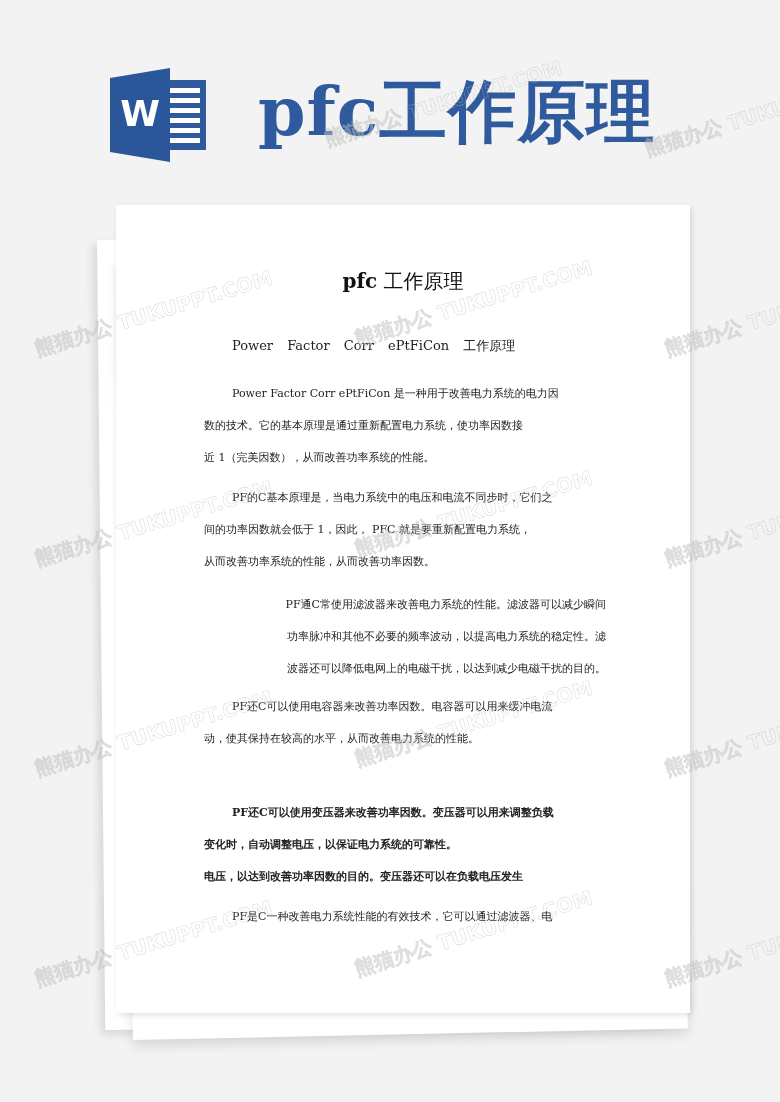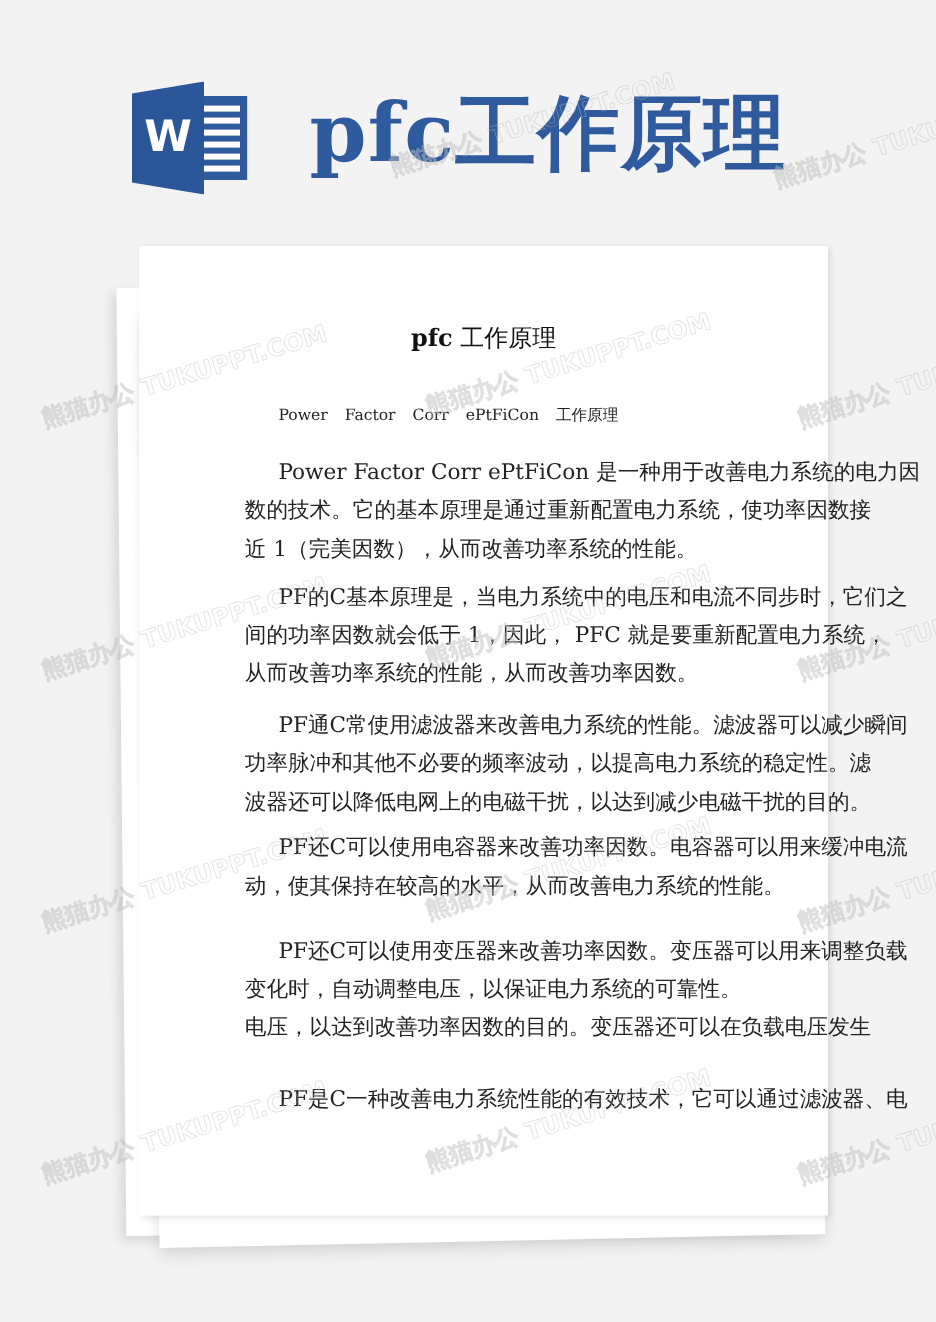--- a/index.html
+++ b/index.html
@@ -38,21 +38,21 @@
   .doc-title {
     position:absolute; left:0; width:574px; top:63px; text-align:center;
     font-size:20px; color:#111; line-height:26px;
   }
   .doc-title b { font-weight:bold; }
   .subtitle {
     position:absolute; left:116px; top:132px;
     font-size:13px; color:#222; word-spacing:10px; white-space:nowrap;text-align:center;
   }
   .para {
-    position:absolute; left:116px; width:374px; font-size:18px; color:#222;
+    position:absolute; left:116px; width:374px; font-size:11px; color:#222;
     line-height:32px; text-indent:0;
   }
   .para .line { display:block; white-space:nowrap; }
   .para .line.first { padding-left:0; }
   .para .line.rest { margin-left:-28px; }
 </style>
 </head>
 <body>
 
 <div class="header">
@@ -91,21 +91,21 @@
   </div>
   <div class="para" style="top:384px;text-align:right;">
     <span class="line first">PF通C常使用滤波器来改善电力系统的性能。滤波器可以减少瞬间</span>
     <span class="line rest">功率脉冲和其他不必要的频率波动，以提高电力系统的稳定性。滤</span>
     <span class="line rest">波器还可以降低电网上的电磁干扰，以达到减少电磁干扰的目的。</span>
   </div>
   <div class="para" style="top:486px;">
     <span class="line first">PF还C可以使用电容器来改善功率因数。电容器可以用来缓冲电流</span>
     <span class="line rest">动，使其保持在较高的水平，从而改善电力系统的性能。</span>
   </div>
-  <div class="para" style="top:572px;">
+  <div class="para" style="top:592px;font-weight:bold;">
     <span class="line first">PF还C可以使用变压器来改善功率因数。变压器可以用来调整负载</span>
     <span class="line rest">变化时，自动调整电压，以保证电力系统的可靠性。</span>
     <span class="line rest">电压，以达到改善功率因数的目的。变压器还可以在负载电压发生</span>
   </div>
   <div class="para" style="top:696px;">
     <span class="line first">PF是C一种改善电力系统性能的有效技术，它可以通过滤波器、电</span>
   </div>
 </div>
 
 <div class="watermark" style="left:30px;top:300px;">熊猫办公 TUKUPPT.COM</div>

